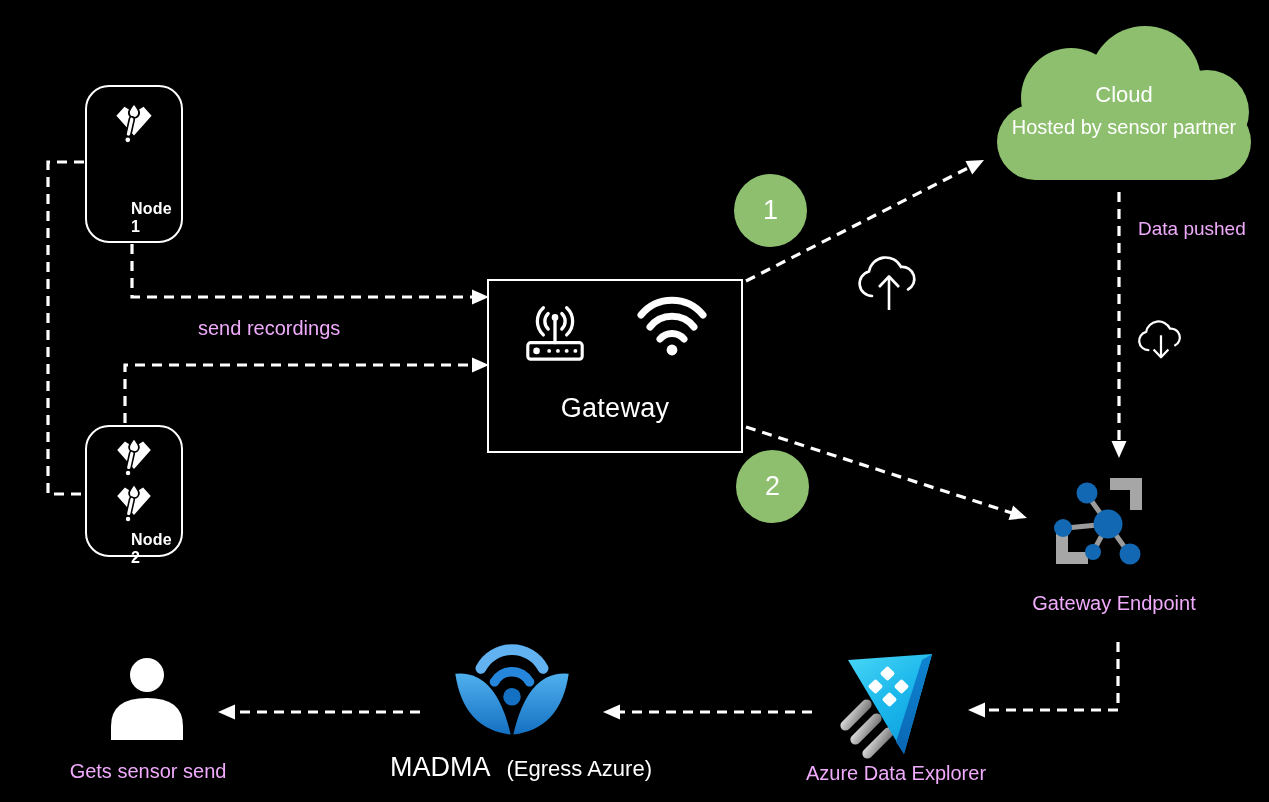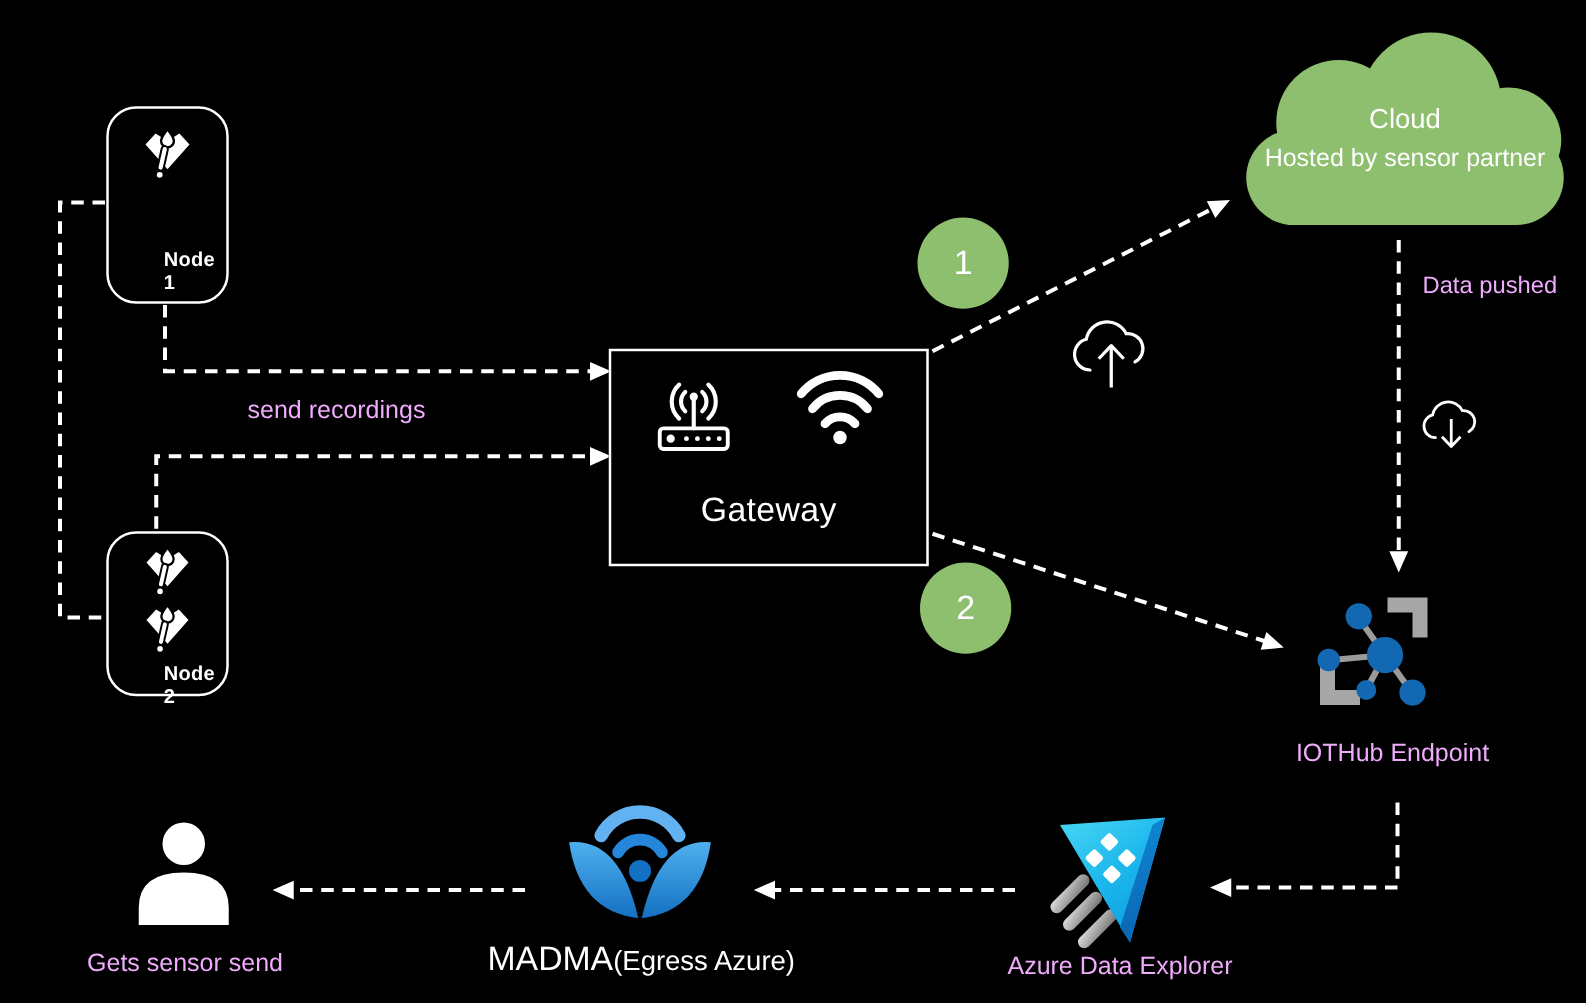--- a/index.html
+++ b/index.html
@@ -29,21 +29,21 @@
   .cloud-title{font-size:22px;font-weight:300;margin-top:60px;}
   .cloud-sub{font-size:20px;font-weight:400;margin-top:8px;}
   
   .step-circle{
     position:absolute;width:73px;height:73px;border-radius:50%;
     display:flex;align-items:center;justify-content:center;
     font-size:27px;color:#fff;
   }
   .caption{position:absolute;font-size:20px;color:#f0abfc;white-space:nowrap;}
   .caption.center{transform:translateX(-50%);}
-  .madma-caption{position:absolute;display:flex;align-items:baseline;gap:0;white-space:nowrap;}
+  .madma-caption{position:absolute;display:flex;align-items:baseline;gap:16px;white-space:nowrap;}
   .madma-main{font-size:27px;}
   .madma-sub{font-size:22px;}
 </style>
 </head>
 <body>
 
 <div class="stage">
 
   <svg class="abs" width="1269" height="802" viewBox="0 0 1269 802" style="left:0;top:0;">
     <g stroke="#ffffff" stroke-width="3.2" fill="none" stroke-dasharray="10 7">
@@ -203,21 +203,21 @@
       </g>
       <g fill="#1268b3">
         <circle cx="62" cy="64" r="14.5"></circle>
         <circle cx="41" cy="33" r="10.5"></circle>
         <circle cx="17" cy="68" r="9"></circle>
         <circle cx="47" cy="92" r="8"></circle>
         <circle cx="84" cy="94" r="10.5"></circle>
       </g>
     </svg>
   </span>
-  <span class="caption center" style="left:1114px;top:592px;">IOTHub Endpoint</span>
+  <span class="caption center" style="left:1114px;top:592px;">Gateway Endpoint</span>
 
   <span class="abs" style="left:834px;top:652px;">
     <svg width="104" height="108" viewBox="0 0 104 108">
       <defs>
         <linearGradient id="adxMain" x1="0" y1="0" x2="0.6" y2="1">
           <stop offset="0" stop-color="#49d6f5"></stop>
           <stop offset="0.55" stop-color="#1cb8ec"></stop>
           <stop offset="1" stop-color="#0fa0df"></stop>
         </linearGradient>
         <linearGradient id="adxEdge" x1="0" y1="0" x2="0" y2="1">

